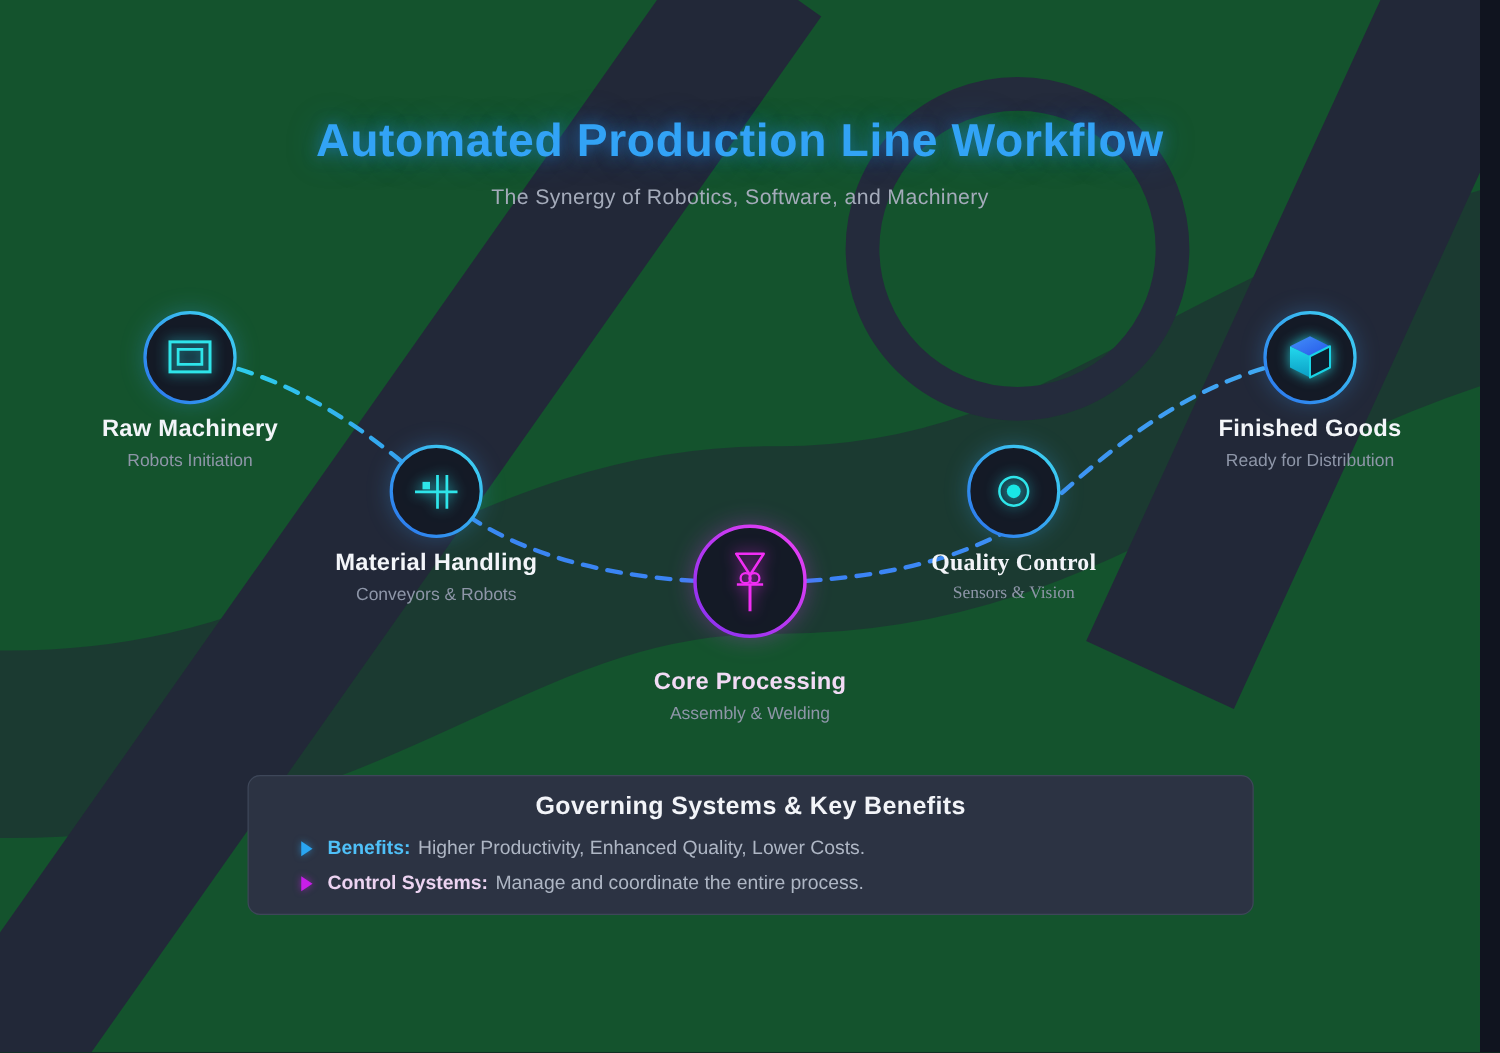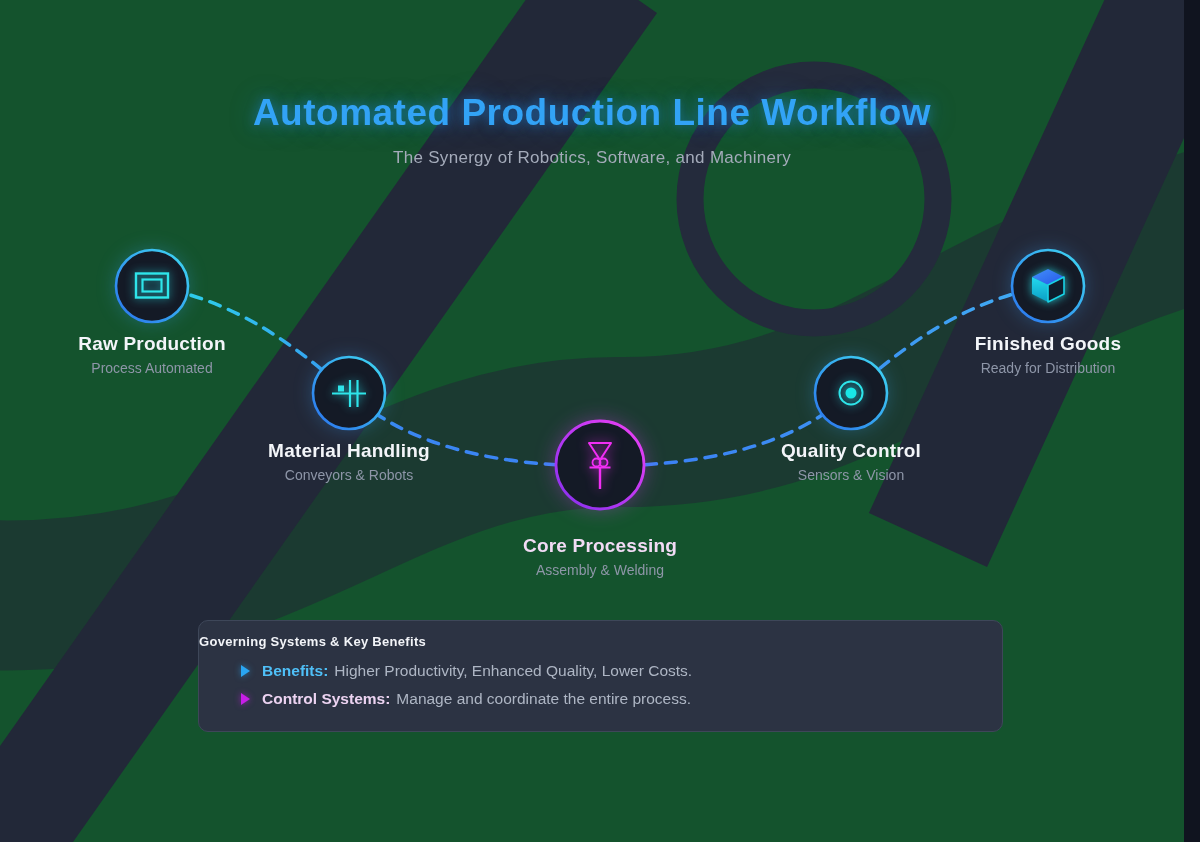--- a/index.html
+++ b/index.html
@@ -35,21 +35,21 @@
   .node-label{margin-top:9px;font-size:19px;font-weight:bold;color:#f3f5f9;letter-spacing:.2px;}
   .node-label.pink{color:#f2dbf5;margin-top:24px;}
   .node-sub{margin-top:5px;font-size:14px;color:#8e96a8;}
 
   
   .panel{
     position:absolute;left:198px;top:620px;width:805px;height:112px;z-index:3;
     background:#2c3343;border:1px solid #3e4759;border-radius:10px;
     box-sizing:border-box;
   }
-  .panel-title{margin-top:13px;text-align:left;font-size:13px;font-weight:bold;color:#f2f4f8;letter-spacing:.3px;}
+  .panel-title{margin-top:13px;text-align:center;font-size:20px;font-weight:bold;color:#f2f4f8;letter-spacing:.3px;}
   .panel-list{margin-top:13px;}
   .panel-row{display:flex;align-items:center;margin:0 0 10px 42px;font-size:15.5px;}
   .tri{width:0;height:0;border-top:6px solid transparent;border-bottom:6px solid transparent;margin-right:12px;}
   .tri-magenta{border-left:9px solid #c81ee8;filter:drop-shadow(0 0 3px rgba(200,30,232,.6));}
   .tri-blue{border-left:9px solid #2aa6f2;filter:drop-shadow(0 0 3px rgba(42,166,242,.6));}
   .row-label{font-weight:bold;margin-right:6px;white-space:pre;}
   .row-label.pink{color:#ecd3f1;}
   .row-label.blue{color:#4fc0f8;}
   .row-text{color:#aeb6c4;}
 </style>
@@ -92,22 +92,22 @@
               <stop offset="1" stop-color="#2b72ee"></stop>
         </linearGradient>
           </defs>
         <circle cx="38" cy="38" r="36" fill="#141a26" stroke="url(#g1)" stroke-width="2.6"></circle>
       </svg>
       <svg class="glyph glow-cyan" width="40" height="40" viewBox="0 0 40 40">
         <rect x="4" y="7.5" width="32" height="24" fill="none" stroke="#2ee5ea" stroke-width="2.4"></rect>
         <rect x="10.5" y="13.5" width="19" height="12" fill="none" stroke="#2ee5ea" stroke-width="2.2"></rect>
       </svg>
     </div>
-    <div class="node-label">Raw Production</div>
-    <div class="node-sub">Process Automated</div>
+    <div class="node-label">Raw Machinery</div>
+    <div class="node-sub">Robots Initiation</div>
   </div>
 
   <div class="node" style="left:234px;top:355px;text-align:center;">
     <div class="circle std ring-blue">
       <svg class="ring" width="76" height="76" viewBox="0 0 76 76">
         <defs>
             <linearGradient id="g2" x1="1" y1="0" x2="0" y2="1">
           <stop offset="0" stop-color="#3fd9f2"></stop>
               <stop offset="1" stop-color="#2b72ee"></stop>
         </linearGradient>
@@ -141,21 +141,21 @@
         <circle cx="16.5" cy="26.5" r="4" fill="none" stroke="#f22ef5" stroke-width="1.8"></circle>
         <circle cx="23.5" cy="26.5" r="4" fill="none" stroke="#f22ef5" stroke-width="1.8"></circle>
         <line x1="9.5" y1="31.5" x2="30.5" y2="31.5" stroke="#f22ef5" stroke-width="2"></line>
         <line x1="20" y1="31.5" x2="20" y2="53" stroke="#f22ef5" stroke-width="2.4"></line>
       </svg>
     </div>
     <div class="node-label pink">Core Processing</div>
     <div class="node-sub">Assembly &amp; Welding</div>
   </div>
 
-  <div class="node" style="left:736px;top:355px;">
+  <div class="node" style="left:696px;top:355px;font-family:Liberation Serif, serif;">
     <div class="circle std ring-blue">
       <svg class="ring" width="76" height="76" viewBox="0 0 76 76">
         <defs>
             <linearGradient id="g4" x1="1" y1="0" x2="0" y2="1">
           <stop offset="0" stop-color="#3fd9f2"></stop>
               <stop offset="1" stop-color="#2b72ee"></stop>
         </linearGradient>
           </defs>
         <circle cx="38" cy="38" r="36" fill="#141a26" stroke="url(#g4)" stroke-width="2.6"></circle>
       </svg>

